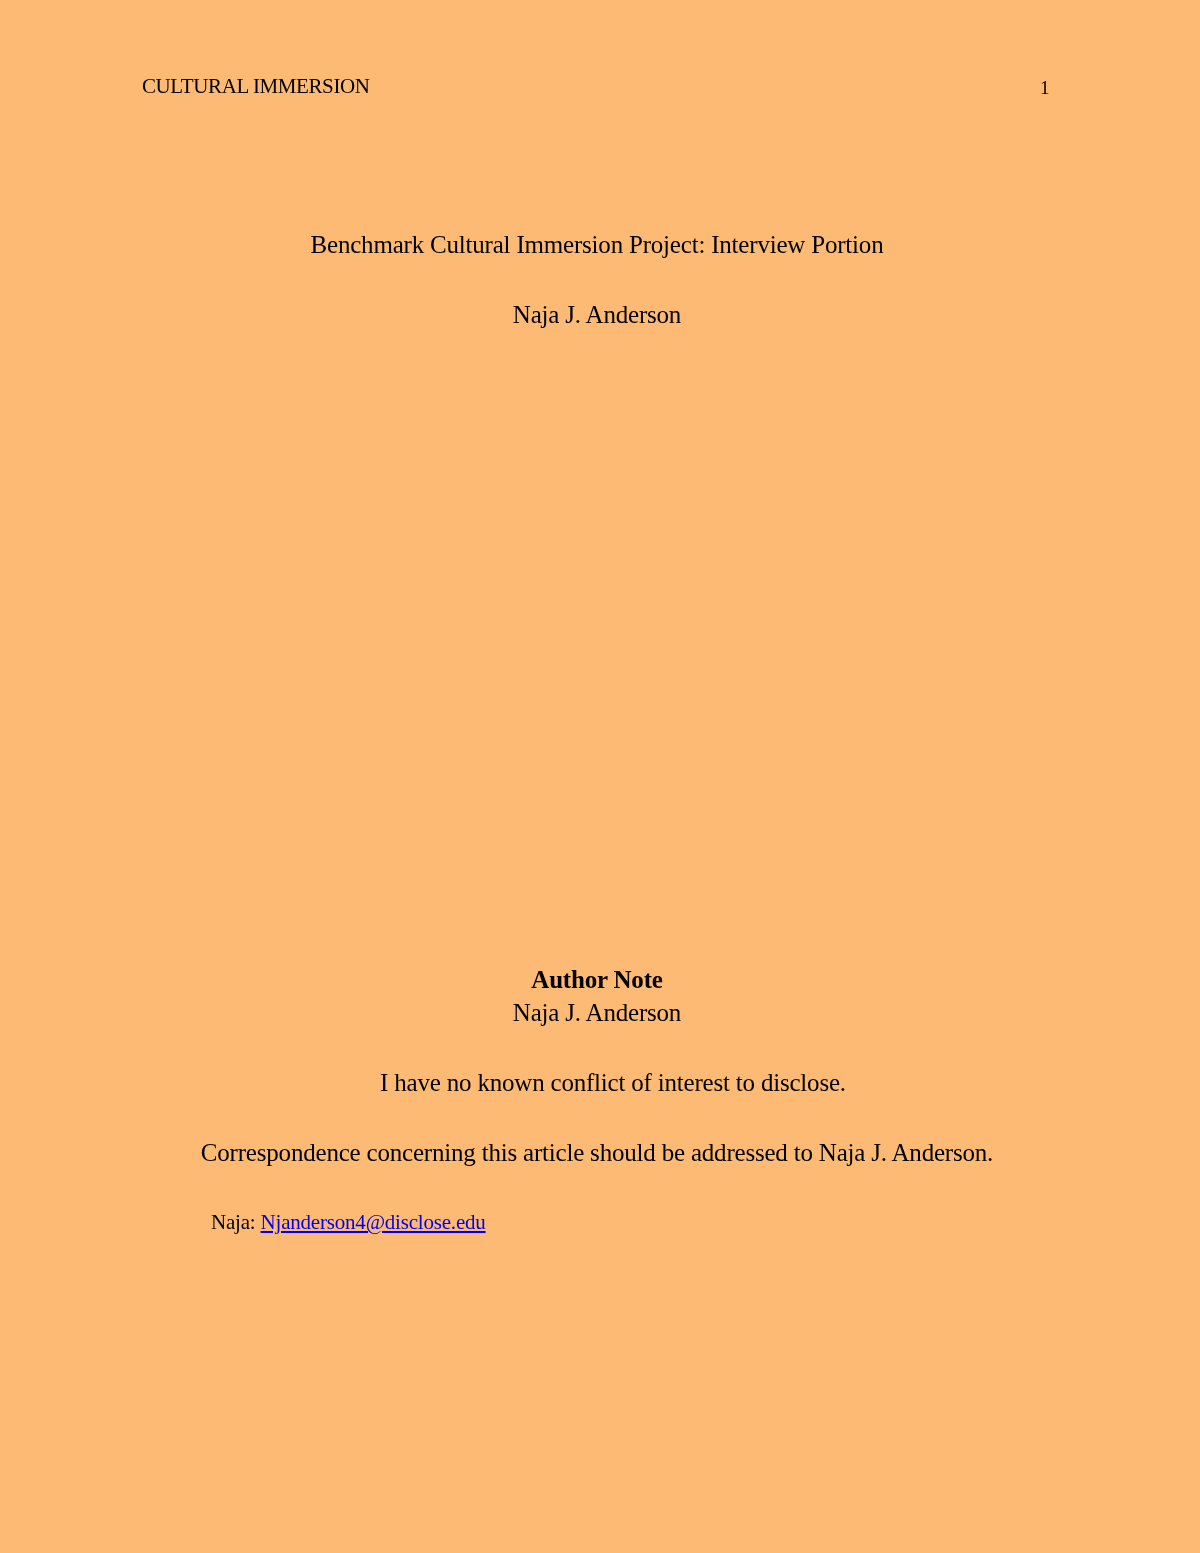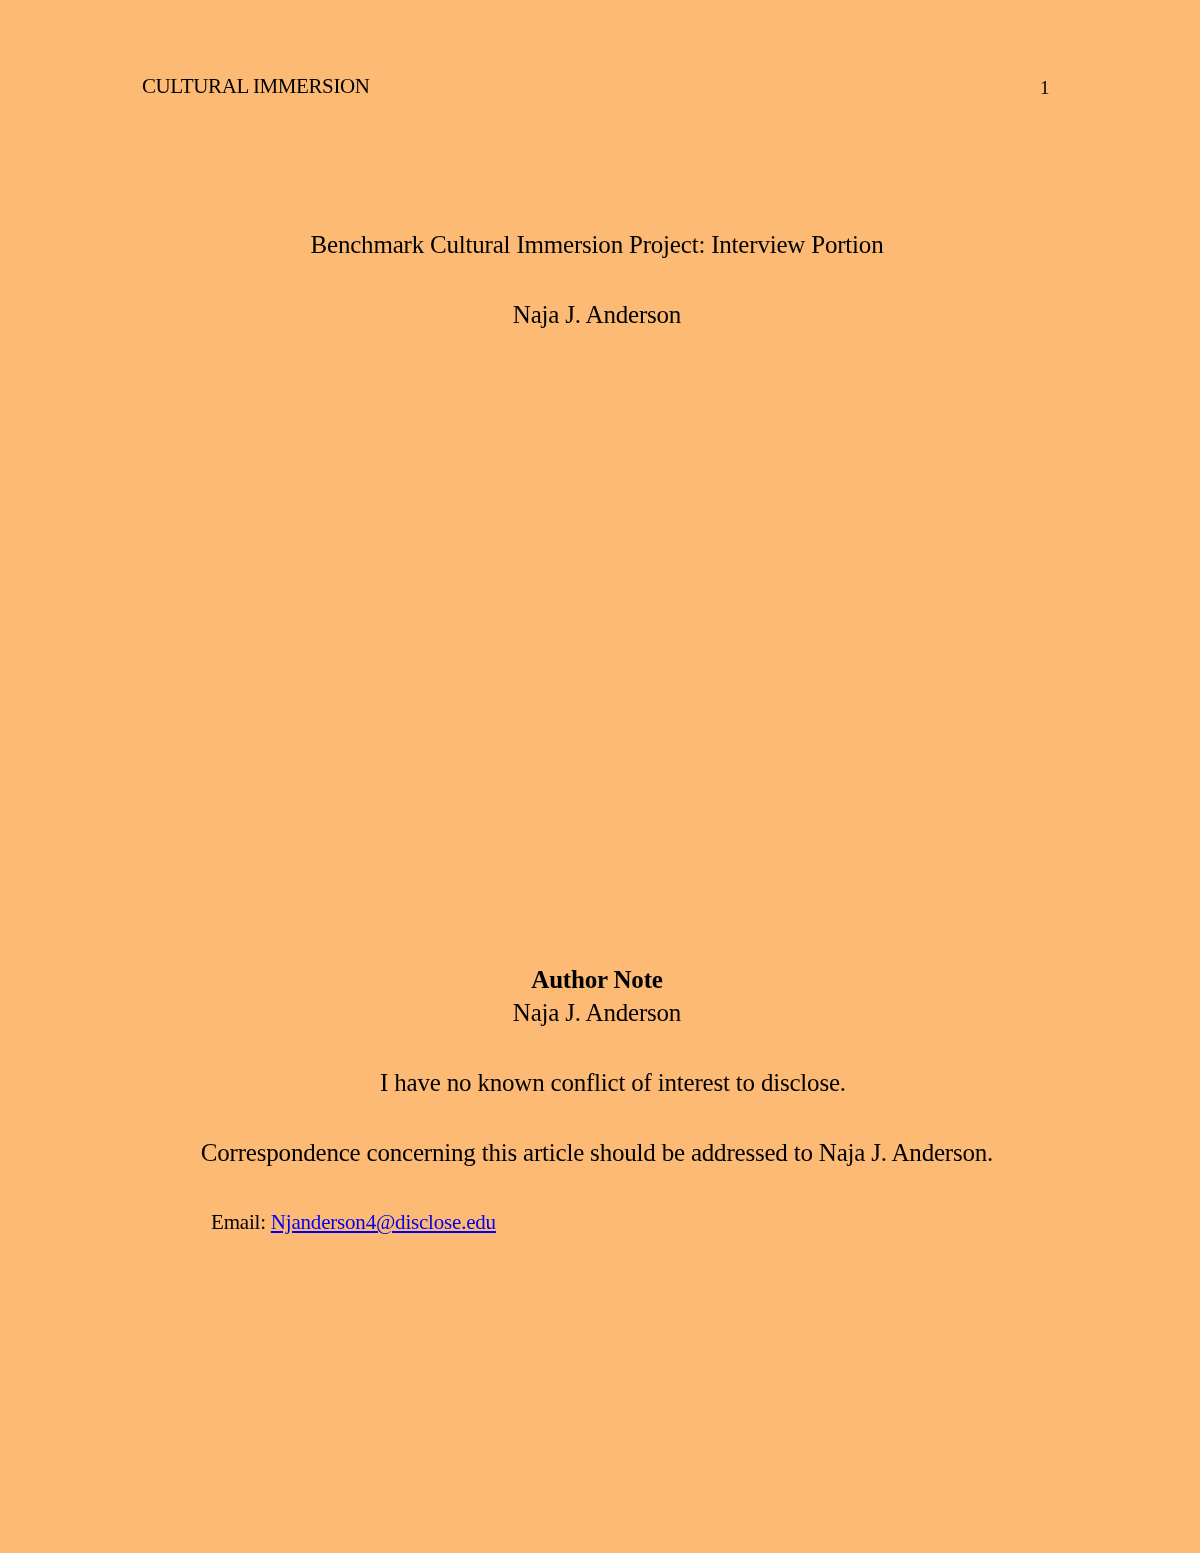--- a/index.html
+++ b/index.html
@@ -73,16 +73,16 @@
 
   <div class="center-line" style="top:232px;">Benchmark Cultural Immersion Project: Interview Portion</div>
   <div class="center-line" style="top:302px;">Naja J. Anderson</div>
 
   <div class="center-line bold" style="top:931px;margin-top:36px;">Author Note</div>
   <div class="center-line" style="top:1000px;">Naja J. Anderson</div>
   <div class="center-line" style="top:1070px;padding-left:16px;">I have no known conflict of interest to disclose.</div>
   <div class="center-line" style="top:1140px;">Correspondence concerning this article should be addressed to Naja J. Anderson.</div>
 
   <div class="email-line">
-    <span>Email: </span><a class="email-link">Njanderson4@disclose.edu</a>
+    <span>Naja: </span><a class="email-link">Njanderson4@disclose.edu</a>
   </div>
 
 </div>
 
 </body></html>

